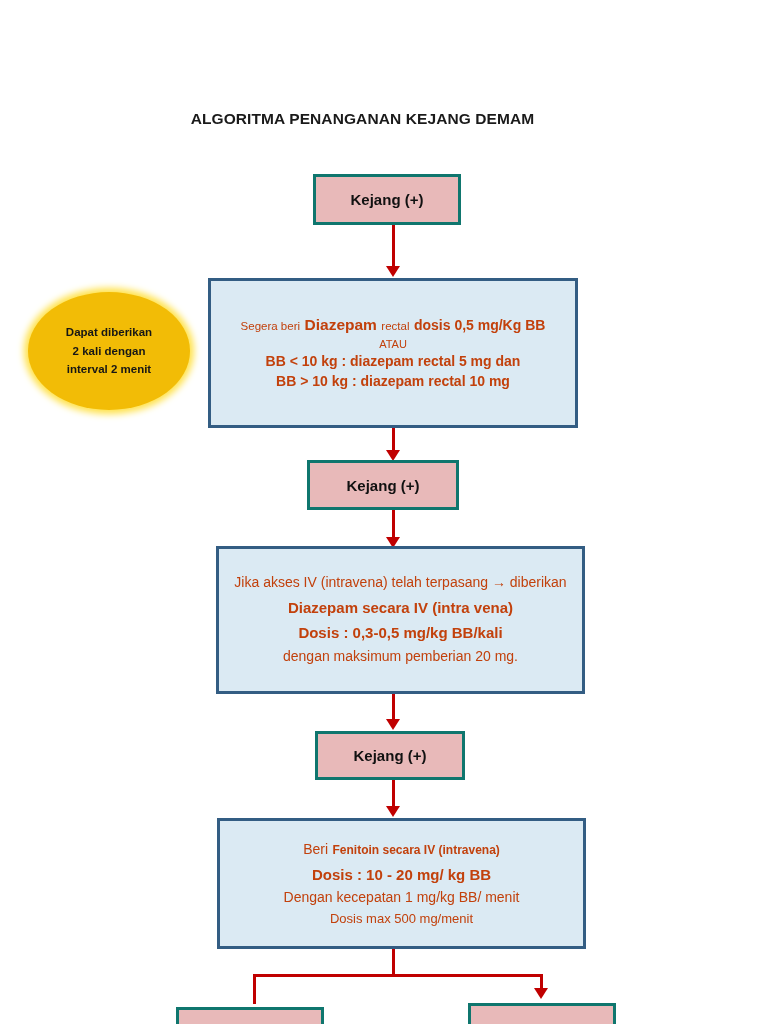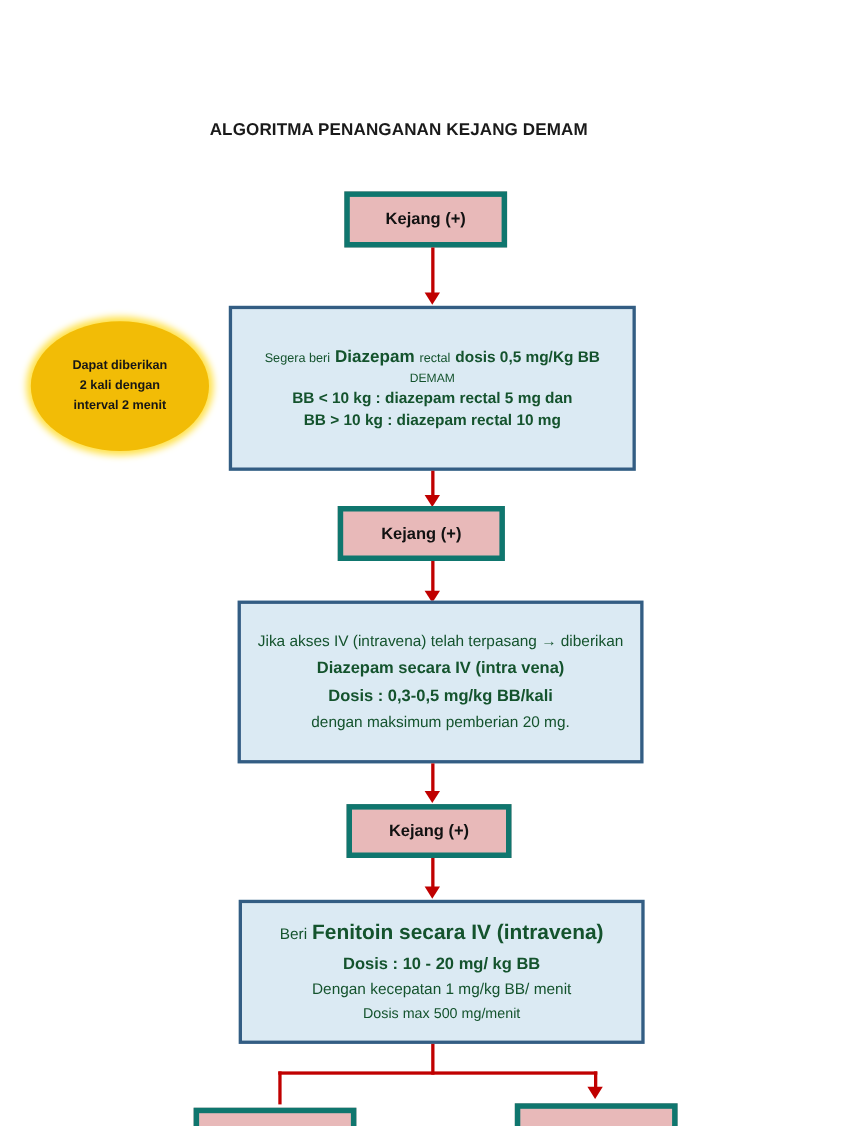--- a/index.html
+++ b/index.html
@@ -30,41 +30,41 @@
     font-weight: bold;
     letter-spacing: 0.1px;
     color: #1a1a1a;
     white-space: nowrap;
   }
 
   
   .pink-box {
     position: absolute;
     background: #e8b9b9;
-    border: 5px solid #0f766e;
+    border: 3px solid #0f766e;
     box-sizing: border-box;
     display: flex;
     align-items: center;
     justify-content: center;
     color: #111111;
     font-weight: bold;
     font-size: 15px;
   }
 
   
   .blue-box {
     position: absolute;
     background: #dbeaf3;
     border: 3px solid #335d83;
     box-sizing: border-box;
     display: flex;
     flex-direction: column;
     align-items: center;
     justify-content: center;
-    color: #14532d;
+    color: #c2410c;
     padding: 4px 10px;
     text-align: center;
   }
   .blue-box .ln {
     line-height: 1.42;
     white-space: nowrap;
   }
   .reg   { font-weight: normal; font-size: 14px; }
   .bld   { font-weight: bold;   font-size: 14px; }
   .bld-s { font-weight: normal;   font-size: 13px; }
@@ -128,21 +128,21 @@
   <div class="conn-v" style="left:392px; top:225px; height:45px;"></div>
   <div class="arrowhead" style="left:386px; top:266px;"></div>
 
   <div class="blue-box" style="left:208px; top:278px; width:370px; height:150px;">
     <div class="ln">
       <span class="reg-s">Segera beri</span>
       <span class="bld" style="font-size:15.5px;">Diazepam</span>
       <span class="reg-s">rectal</span>
       <span class="bld">dosis 0,5 mg/Kg BB</span>
     </div>
-    <div class="ln mini">DEMAM</div>
+    <div class="ln mini">ATAU</div>
     <div class="ln bld">BB &lt; 10 kg : diazepam rectal 5 mg dan</div>
     <div class="ln bld">BB &gt; 10 kg : diazepam rectal 10 mg</div>
   </div>
 
   <div class="conn-v" style="left:392px; top:428px; height:25px;"></div>
   <div class="arrowhead" style="left:386px; top:450px;"></div>
 
   <div class="pink-box" style="left:307px; top:460px; width:152px; height:50px;">
     <span>Kejang (+)</span>
   </div>
@@ -163,21 +163,21 @@
   <div class="pink-box" style="left:315px; top:731px; width:150px; height:49px;">
     <span>Kejang (+)</span>
   </div>
 
   <div class="conn-v" style="left:392px; top:780px; height:31px;"></div>
   <div class="arrowhead" style="left:386px; top:806px;"></div>
 
   <div class="blue-box" style="left:217px; top:818px; width:369px; height:131px;">
     <div class="ln">
       <span class="reg">Beri</span>
-      <span class="bld" style="font-size:19px;">Fenitoin  secara IV (intravena)</span>
+      <span class="bld" style="font-size:12px;">Fenitoin  secara IV (intravena)</span>
     </div>
     <div class="ln bld" style="font-size:15px; margin-top:3px;">Dosis : 10 - 20 mg/ kg BB</div>
     <div class="ln reg" style="margin-top:3px;">Dengan kecepatan 1 mg/kg BB/ menit</div>
     <div class="ln bld-s" style="margin-top:2px;">Dosis max 500 mg/menit</div>
   </div>
 
   <div class="conn-v" style="left:392px; top:949px; height:28px;"></div>
   <div class="conn-h" style="left:253px; top:974px; width:290px;"></div>
   <div class="conn-v" style="left:253px; top:974px; height:30px;"></div>
   <div class="conn-v" style="left:540px; top:974px; height:18px;"></div>

